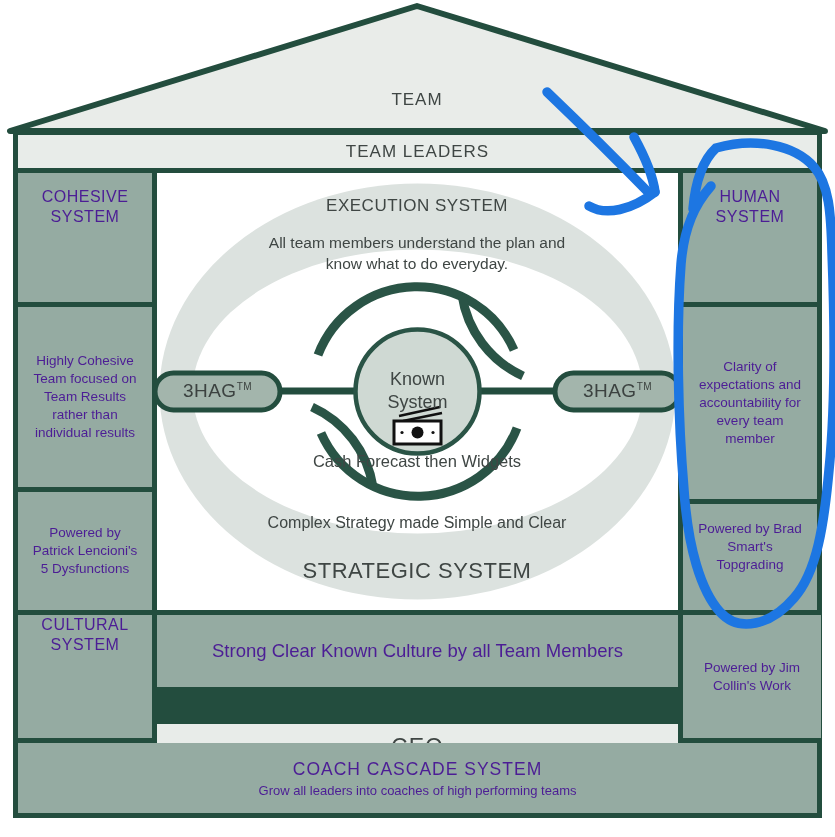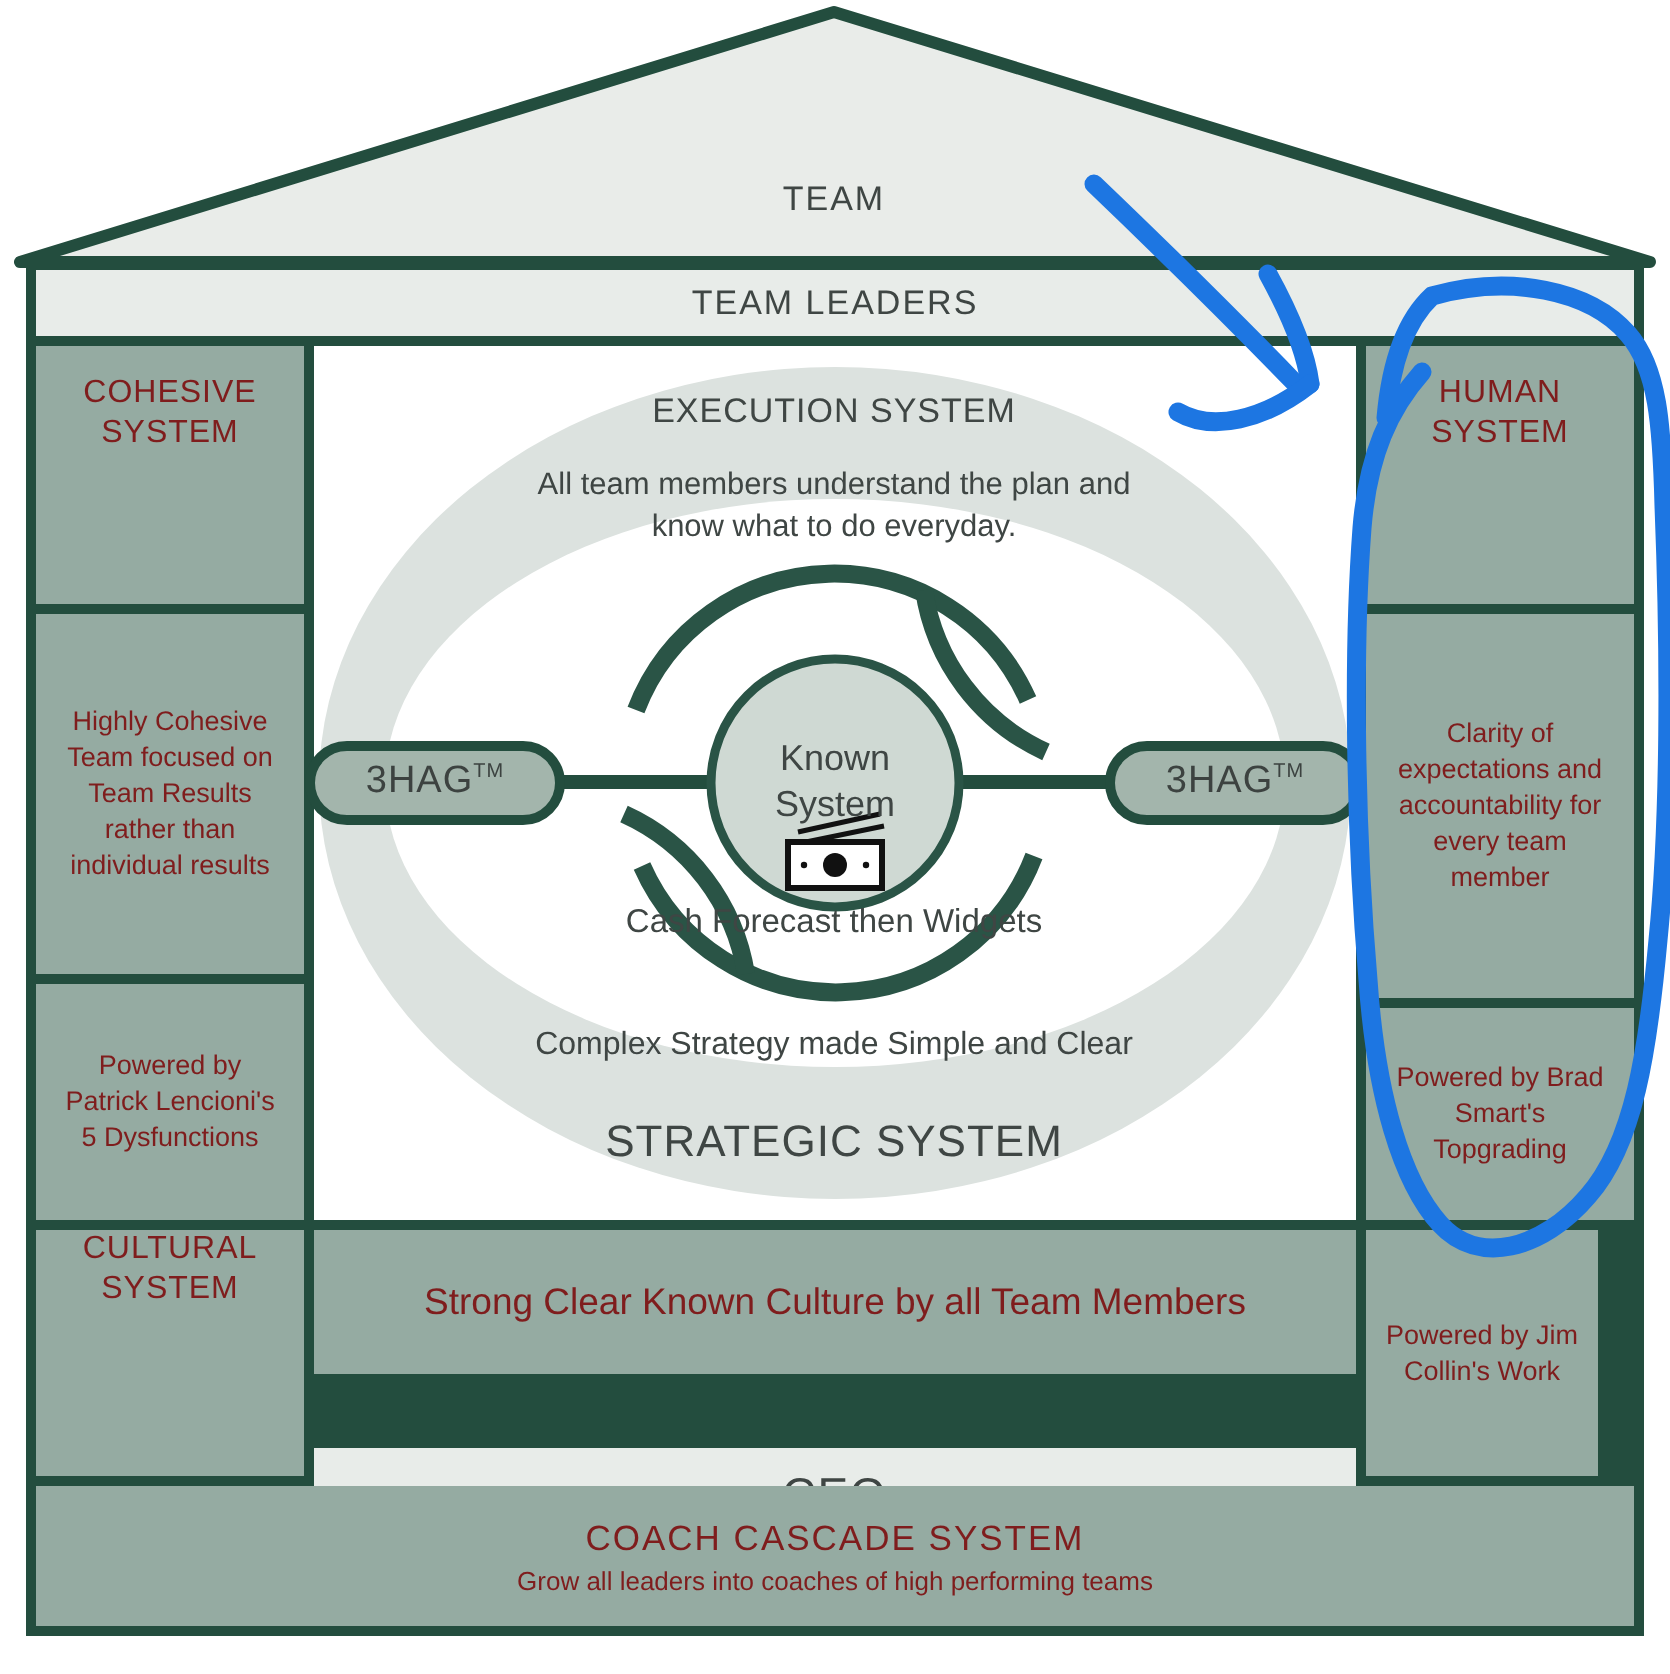--- a/index.html
+++ b/index.html
@@ -14,21 +14,21 @@
   .house-body{
     position:absolute;left:13px;top:130px;width:809px;height:688px;
     background:#234d3e;
   }
   .blk{position:absolute;box-sizing:border-box;display:flex;flex-direction:column;
        align-items:center;text-align:center;}
   .fill-green{background:#95aba2;}
   .fill-light{background:#e8ece9;}
   .fill-white{background:#ffffff;}
   .t-dark{color:#3f4644;}
-  .t-white{color:#7f1d1d;}
+  .t-white{color:#4c1d95;}
   .sys-title{font-size:16px;letter-spacing:.5px;line-height:1.25;}
   .body-txt{font-size:13.5px;line-height:1.32;}
   .roof-label{font-size:17px;letter-spacing:1px;color:#3f4644;}
   .bar-label{font-size:17px;letter-spacing:1px;color:#3f4644;}
   .overlay-txt{position:absolute;text-align:center;color:#3f4644;z-index:30;}
   .pill-label{position:absolute;z-index:31;text-align:center;color:#3c4240;
               font-size:19px;letter-spacing:.5px;}
   .pill-label sup{font-size:10px;}
   .noptr{pointer-events:none;}
 </style>
@@ -70,24 +70,24 @@
     <div class="blk fill-light" style="left:144px;top:562px;width:521px;height:46px;justify-content:center;margin-top:32px;">
       <span class="t-dark" style="font-size:23px;letter-spacing:1px;">CEO</span>
     </div>
 
     <div class="blk fill-green" style="left:670px;top:43px;width:134px;height:129px;padding-top:14px;">
       <span class="sys-title t-white">HUMAN SYSTEM</span>
     </div>
     <div class="blk fill-green" style="left:670px;top:177px;width:134px;height:192px;justify-content:center;padding:0 10px;">
       <span class="body-txt t-white">Clarity of expectations and accountability for every team member</span>
     </div>
-    <div class="blk fill-green" style="left:670px;top:374px;width:134px;height:106px;justify-content:center;padding:16px 10px;">
+    <div class="blk fill-green" style="left:670px;top:374px;width:134px;height:106px;justify-content:flex-start;padding:16px 10px;">
       <span class="body-txt t-white">Powered by Brad Smart's Topgrading</span>
     </div>
-    <div class="blk fill-green" style="left:670px;top:485px;width:116px;height:123px;justify-content:center;padding:0 8px;">
+    <div class="blk fill-green" style="left:670px;top:485px;width:138px;height:123px;justify-content:center;padding:0 8px;">
       <span class="body-txt t-white">Powered by Jim Collin's Work</span>
     </div>
 
     <div class="blk fill-green" style="left:5px;top:613px;width:799px;height:70px;justify-content:center;">
       <span class="t-white" style="font-size:17.5px;letter-spacing:1px;">COACH CASCADE SYSTEM</span>
       <span class="t-white" style="font-size:13px;margin-top:3px;">Grow all leaders into coaches of high performing teams</span>
     </div>
   </div>
 
   <svg class="abs noptr" style="left:0;top:0;z-index:20;" width="835" height="837" viewBox="0 0 835 837">

